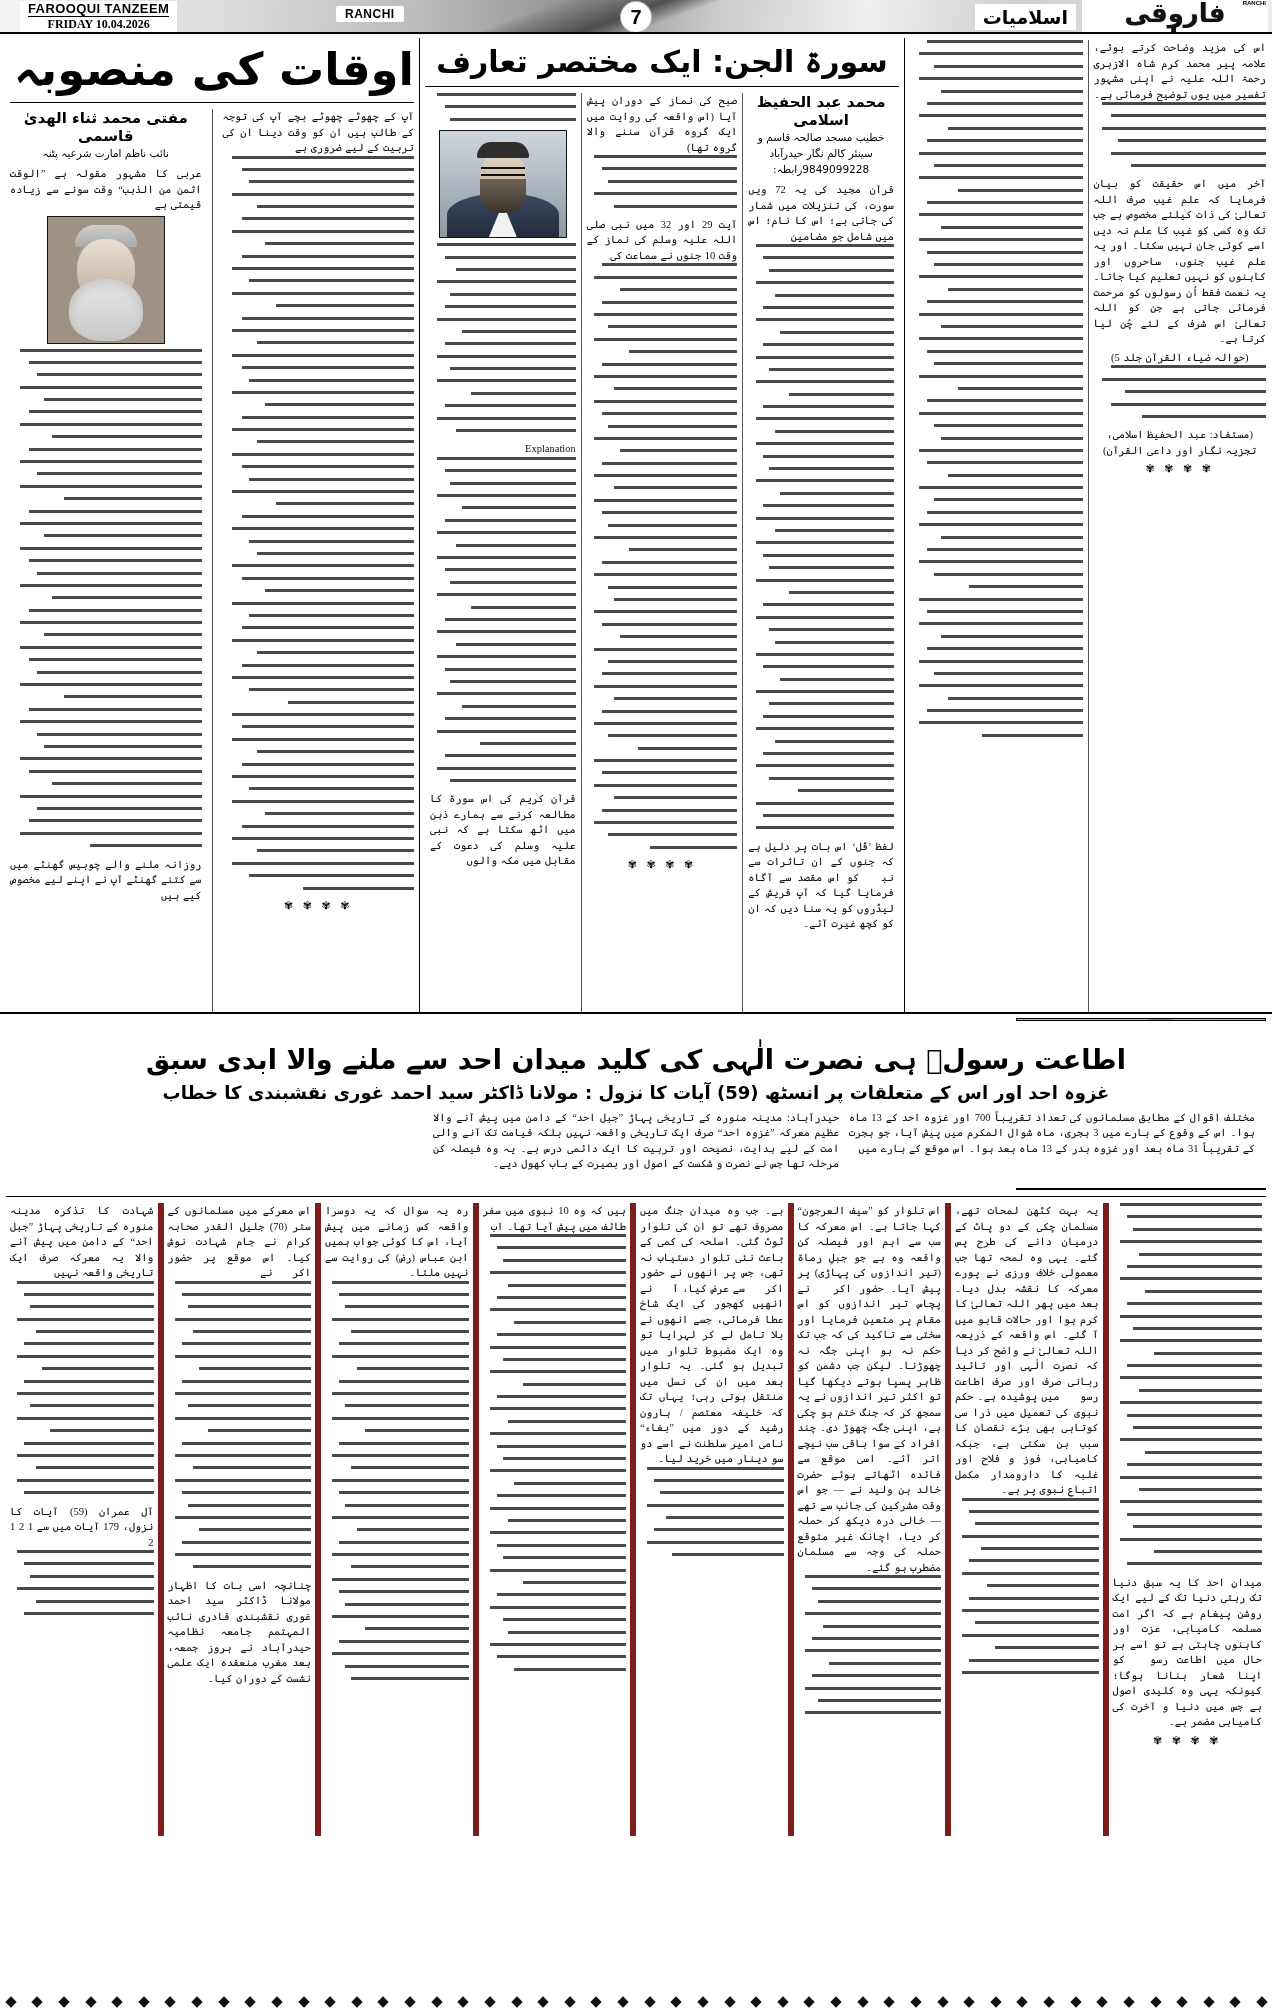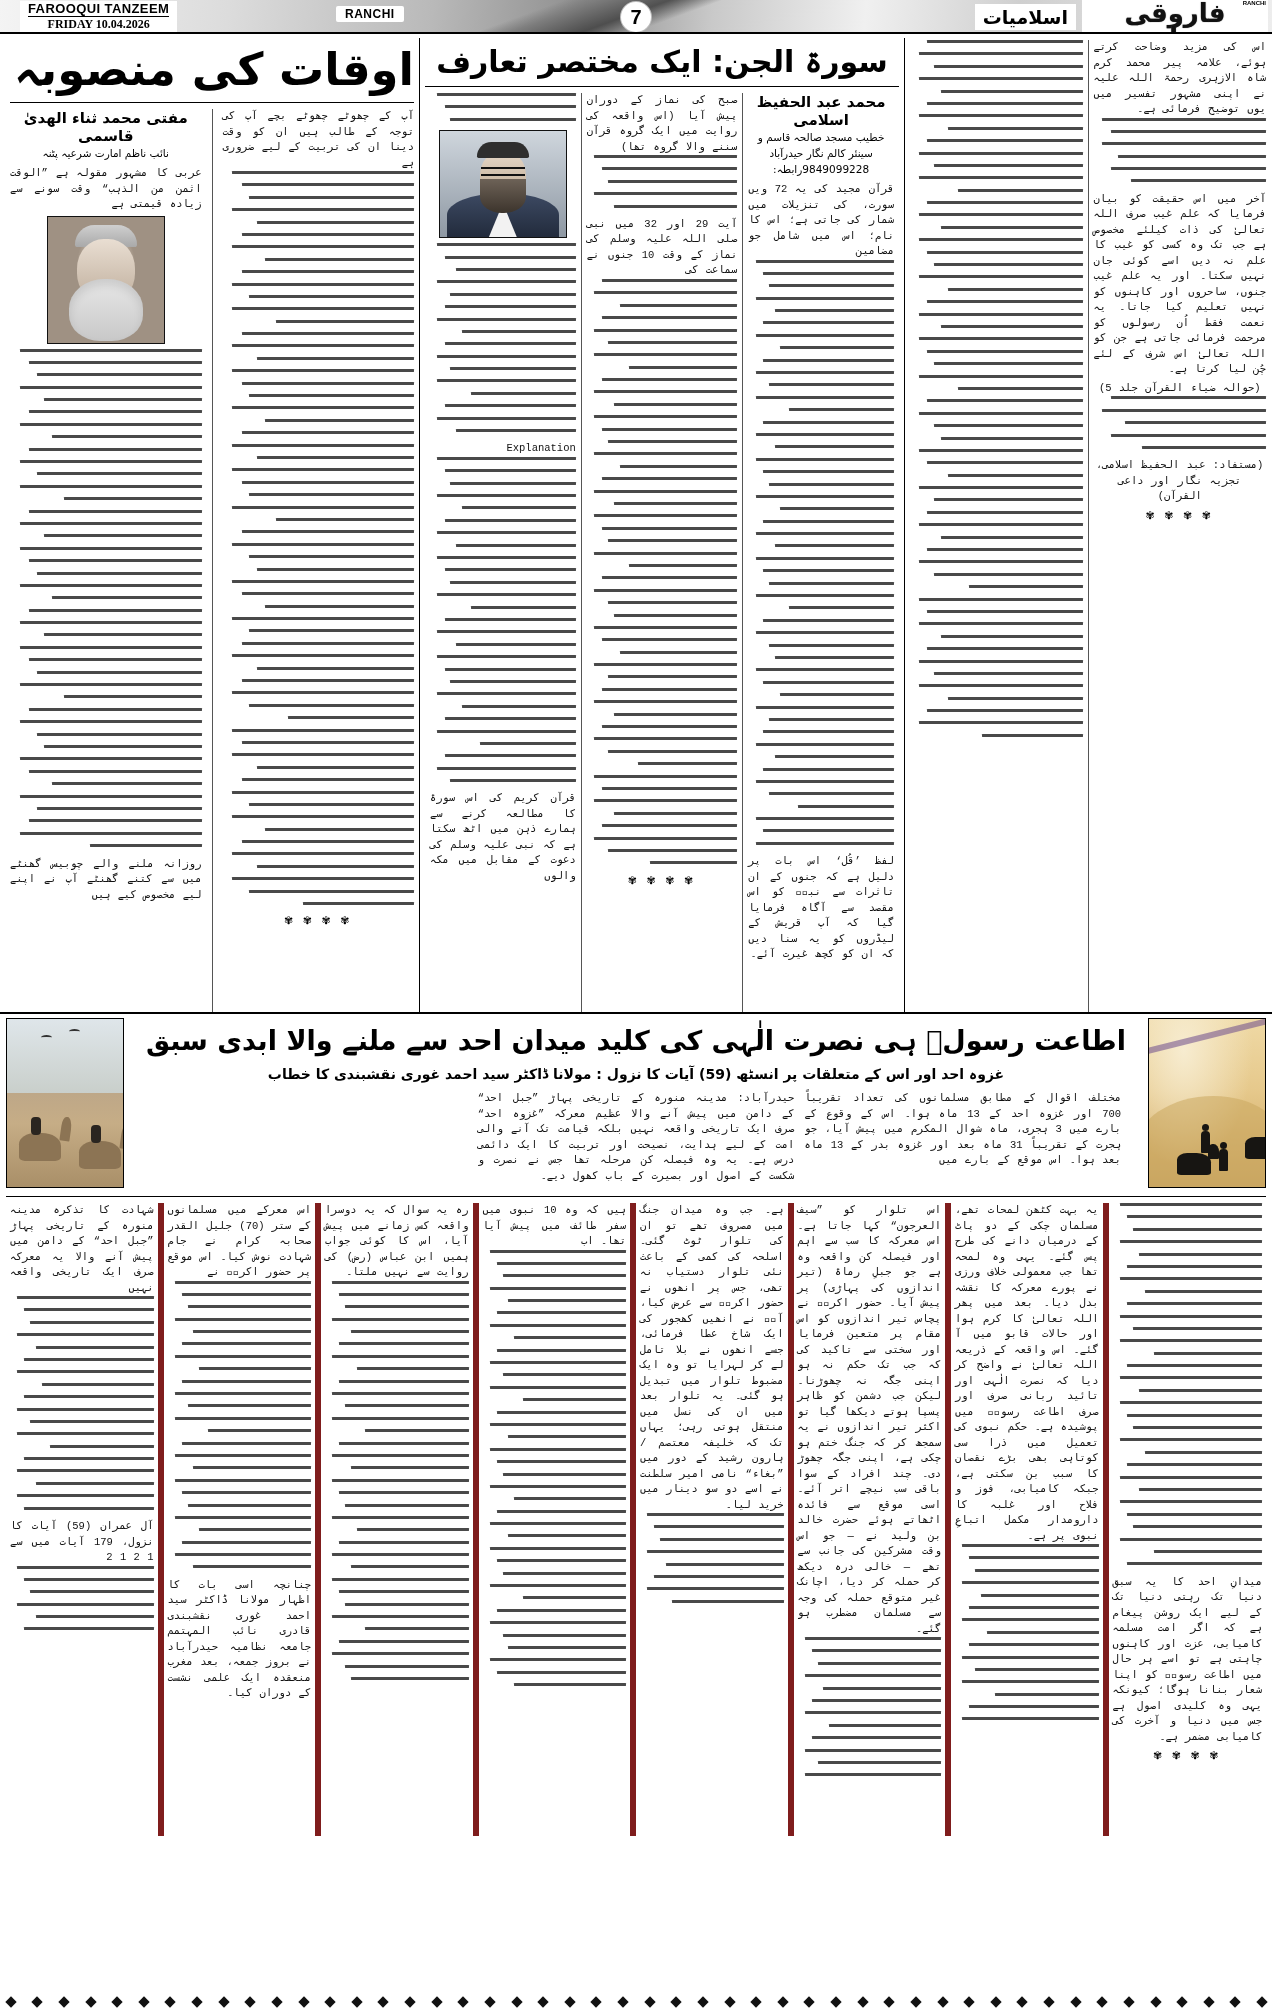--- a/index.html
+++ b/index.html
@@ -87,21 +87,21 @@
   .ulines { direction:rtl; }
   .ul {
     height:3.0px; background:#2b2b2b; margin-bottom:9.4px; border-radius:.4px;
     opacity:.86;
   }
   .ul.w95{width:95%} .ul.w90{width:90%} .ul.w86{width:86%} .ul.w82{width:82%}
   .ul.w78{width:78%} .ul.w72{width:72%} .ul.w66{width:66%} .ul.w58{width:58%}
 
   .realtext{
     direction:rtl; text-align:justify; font-size:10.5px; line-height:15.5px;
-    color:#111; font-family:Liberation Mono, monospace;
+    color:#111; font-family:Liberation Serif, serif;
     word-spacing:1px;
   }
 
   
   .topsection{
     position:absolute; left:0; top:34px; width:1272px; height:980px;
     padding:4px 6px 0 6px;
     display:flex; flex-direction:row;
   }
   .vrule{
@@ -210,21 +210,21 @@
   
   .botdivider{
     position:absolute; left:0; top:1012px; width:1272px; height:0;
     border-top:2px solid #000;
   }
   .botsection{
     position:absolute; left:0; top:1016px; width:1272px; height:994px;
     padding:2px 6px 0 6px;
   }
   .bot-top{
-    display:flex; flex-direction:row; height:172px; gap:16px;
+    display:flex; flex-direction:column; height:172px; gap:16px;
   }
   .imgLeft, .imgRight{
     width:250px; height:170px; border:1px solid #000; position:relative; overflow:hidden;
   }
   
   .imgLeft{
     background:
       linear-gradient(#efd9a5 0%, #e6c98c 42%, #d7b474 72%, #c9a463 100%);
   }
   .imgLeft .sky{
@@ -283,21 +283,21 @@
     flex:1; display:flex; flex-direction:column; justify-content:flex-start;
     padding:0 6px;
   }
   .headBot{
     direction:rtl; text-align:center; font-family:"DejaVu Sans", sans-serif;
     font-weight:bold; font-size:27px; line-height:38px; color:#000;
     white-space:nowrap; letter-spacing:-.4px; padding-top:4px;
   }
   .subBot{
     direction:rtl; text-align:center; font-family:"DejaVu Sans", sans-serif;
-    font-weight:bold; font-size:14px; line-height:22px; color:#000;
+    font-weight:bold; font-size:18px; line-height:22px; color:#000;
     padding:3px 0 4px 0; white-space:nowrap;
   }
   .botlead{ display:flex; flex-direction:row; padding-top:2px; }
   .botlead .c{ width:33.33%; padding:0 5px; }
 
   .bot-cols{
     display:flex; flex-direction:row; margin-top:6px;
     border-top:1px solid #000; padding-top:6px; height:640px;
   }
   .bcol{ width:12.5%; padding:0 4px; }

